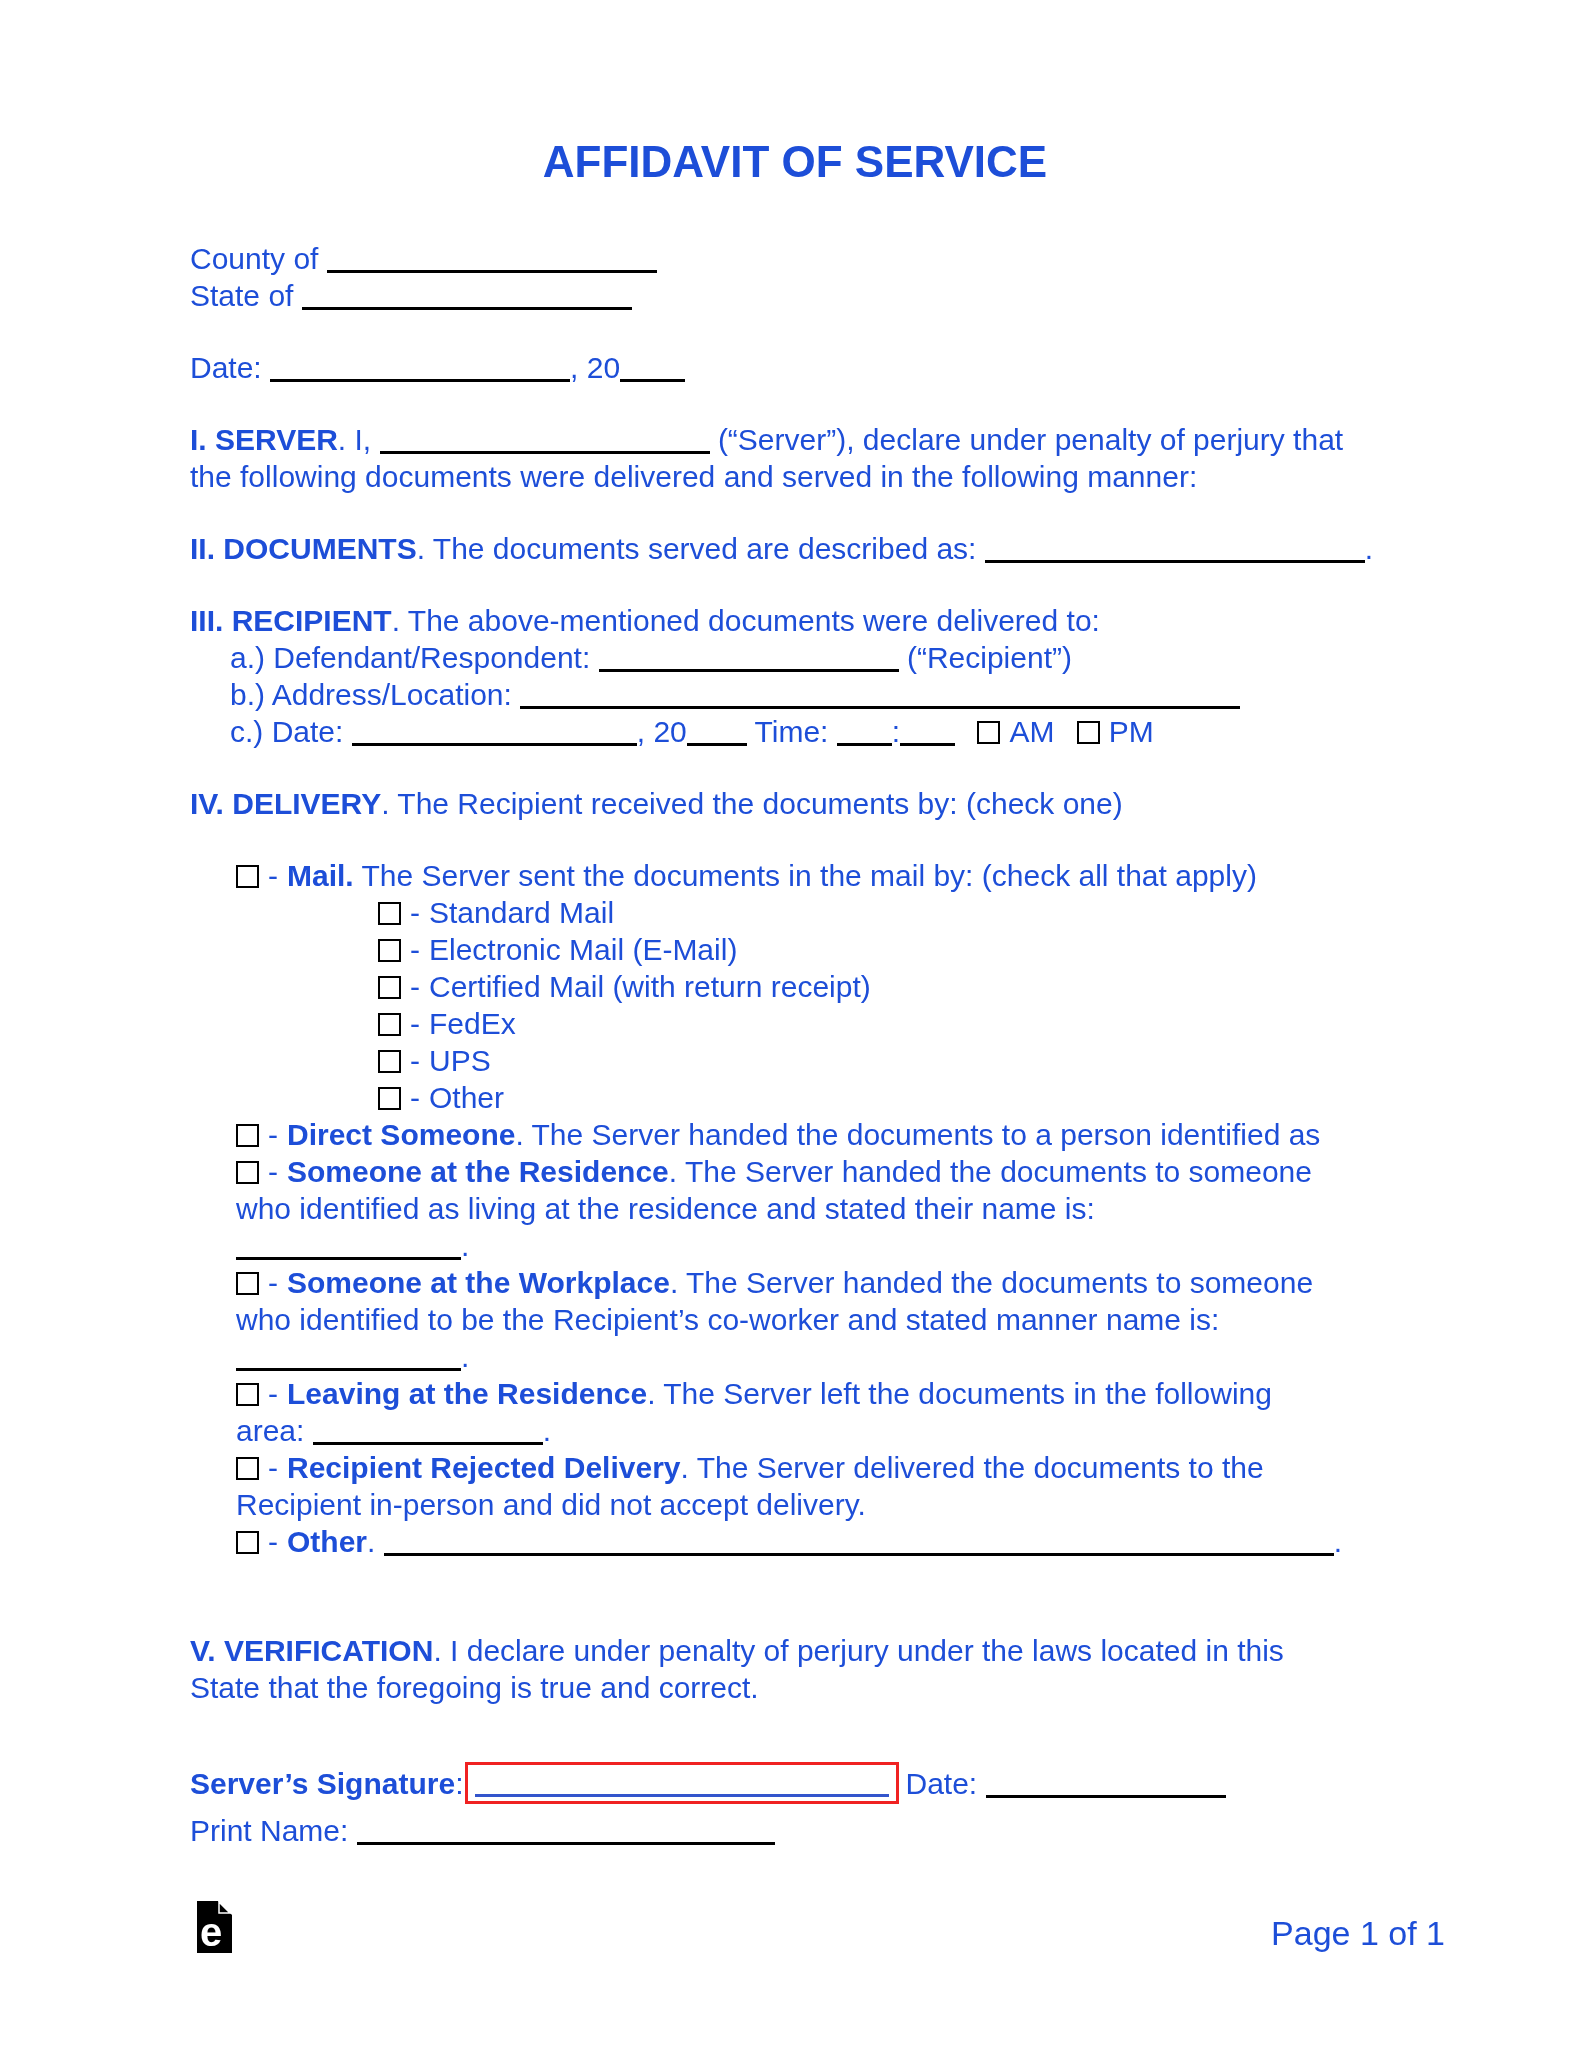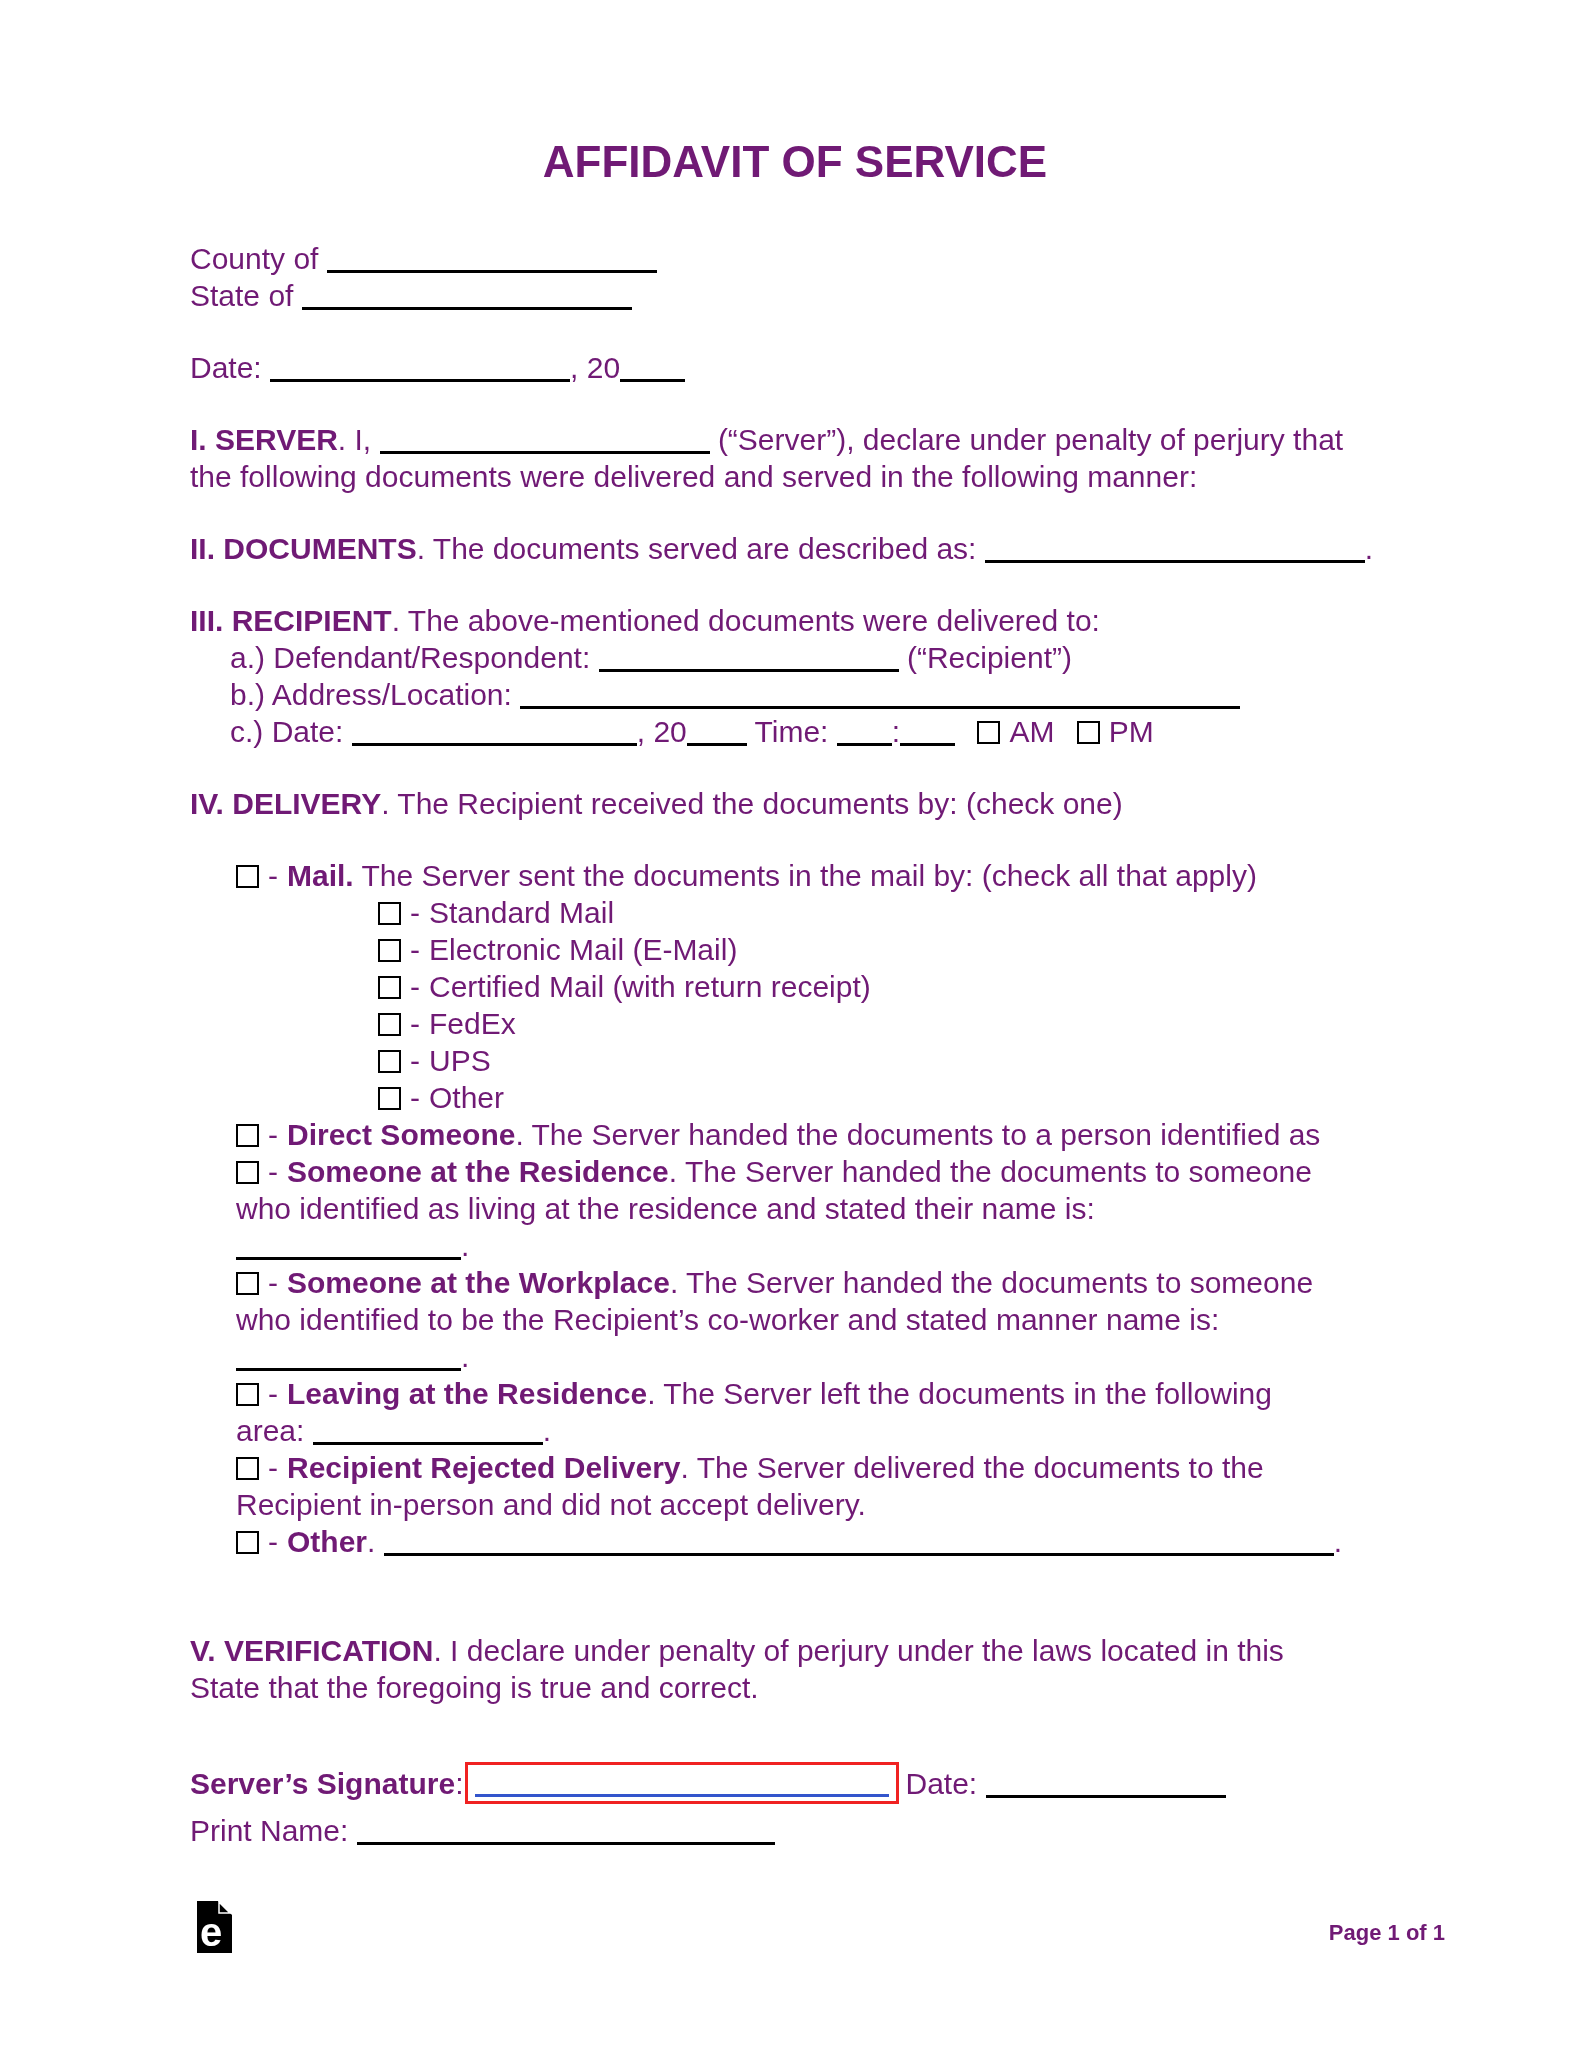--- a/index.html
+++ b/index.html
@@ -1,18 +1,18 @@
 <!DOCTYPE html>
 <html><head>
 <meta charset="utf-8">
 <style>
   html,body{margin:0;padding:0;background:#fff;}
   .page{
     position:relative;width:1583px;height:2048px;box-sizing:border-box;
-    padding:138px 183px 0 190px;background:#fff;color:#701a75;
+    padding:138px 183px 0 190px;background:#fff;color:#1d4ed8;
     font-family:"Liberation Sans","DejaVu Sans",sans-serif;
     font-size:30px;line-height:37px;overflow:hidden;
   }
   .title{font-size:44px;line-height:48px;font-weight:bold;text-align:center;margin:0 0 54px 0;}
   .ln{white-space:nowrap;}
   .sec{margin-top:35px;}
   .mt72{margin-top:72px;}
   .ind1{margin-left:40px;}
   .ind2{margin-left:46px;}
   .ind3{margin-left:188px;}
@@ -22,21 +22,21 @@
   .mlg{margin-left:14px;}
   .bl{display:inline-block;height:0;border-bottom:3px solid #000;position:relative;top:4px;}
   .w55{width:55px}.w60{width:60px}.w65{width:65px}.w225{width:225px}.w230{width:230px}
   .w240{width:240px}.w285{width:285px}.w300{width:300px}.w330{width:330px}.w380{width:380px}
   .w418{width:418px}.w720{width:720px}.w950{width:950px}
   .sigrow{margin-top:46px;white-space:nowrap;}
   .sigbox{display:inline-block;width:428px;height:36px;border:3px solid #f02222;position:relative;top:10px;margin-left:2px;margin-right:6px;background:#fff;}
   .sigline{position:absolute;left:7px;right:7px;bottom:4px;height:3px;background:#3355cc;}
   .prow{margin-top:10px;white-space:nowrap;}
   .logo{position:absolute;left:197px;top:1901px;width:36px;height:52px;}
-  .pagenum{position:absolute;right:138px;top:1918px;font-size:22px;line-height:30px;font-weight:bold;}
+  .pagenum{position:absolute;right:138px;top:1918px;font-size:34px;line-height:30px;}
 </style>
 </head>
 <body>
 
 <div class="page">
 
   <h1 class="title">AFFIDAVIT OF SERVICE</h1>
 
   <div class="ln">
     <span>County of</span>

